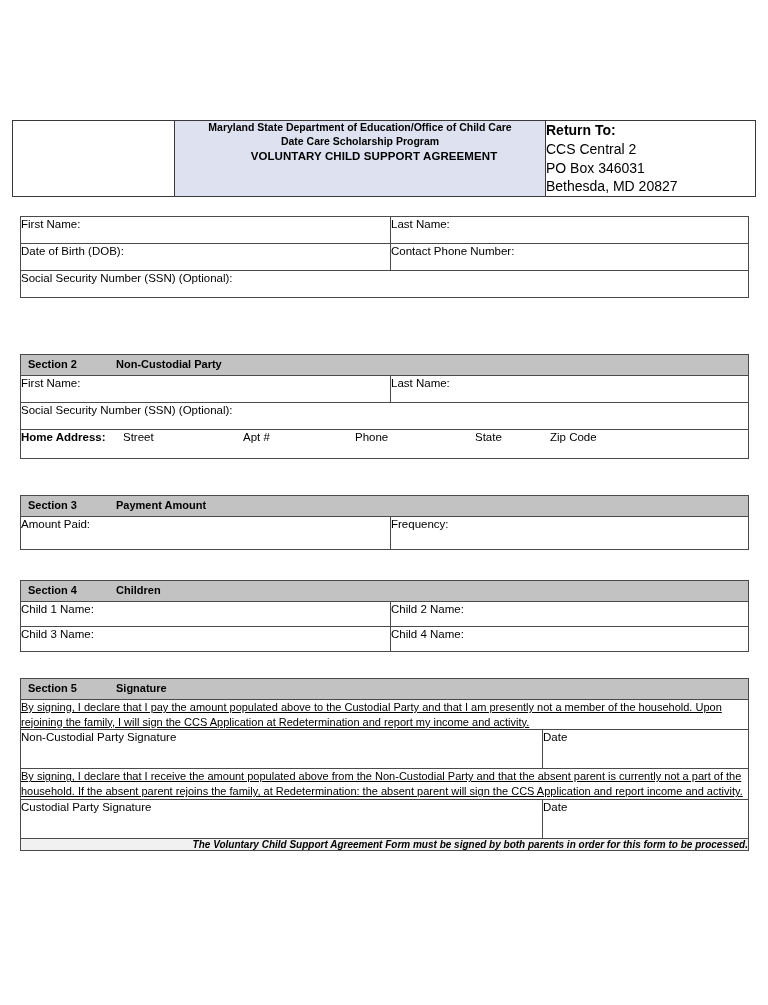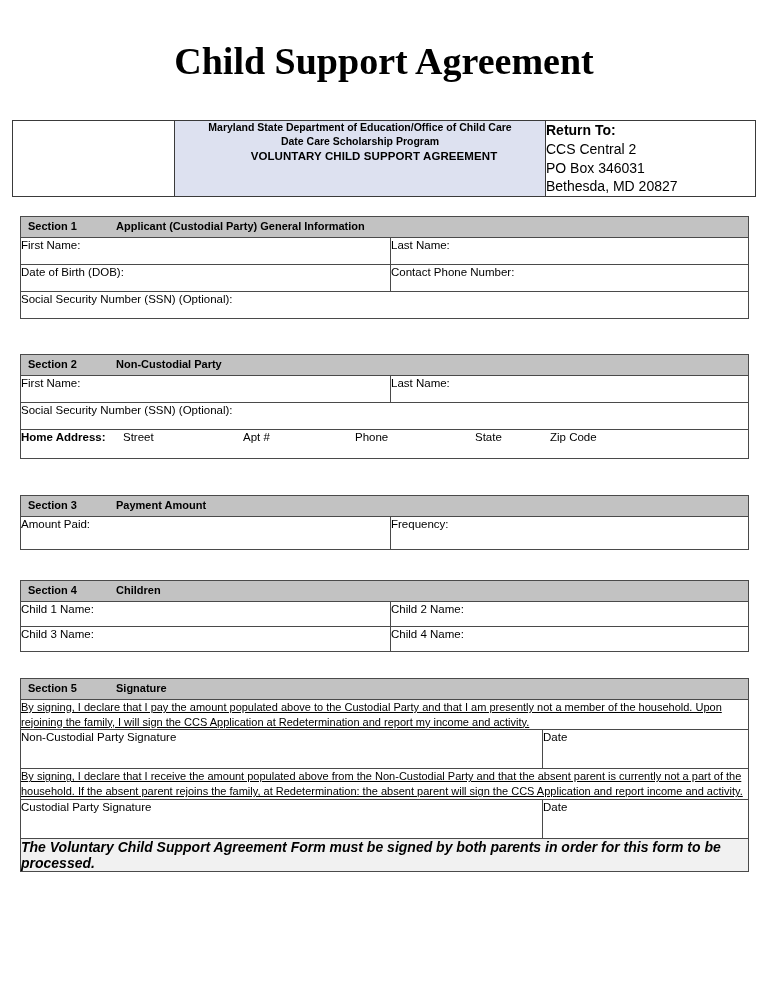--- a/index.html
+++ b/index.html
@@ -123,33 +123,32 @@
 
   
   .para-cell {
     padding: 3px 6px 4px 6px;
     font-size: 11px;
     line-height: 1.34;
     text-decoration: underline;
   }
   .notice-cell {
     background: #f1f1f1;
-    text-align: left;
+    text-align: right;
     font-style: italic;
     font-weight: bold;
-    font-size: 14px;
+    font-size: 10px;
     padding: 4px 6px 5px 6px;
   }
 </style>
 </head>
 <body>
 
 <div class="page">
 
-  <h1 class="doc-title">Child Support Agreement</h1>
 
   <table class="header-table">
     <tbody>
         <tr>
       <td class="hdr-logo-cell" style="height:56px;">
         <span></span>
       </td>
       <td class="hdr-center-cell">
         <div>Maryland State Department of Education/Office of Child Care</div>
         <div>Date Care Scholarship Program</div>
@@ -164,27 +163,20 @@
     </tr>
   </tbody>
     </table>
 
   <table class="section-table" style="top:216px;">
     <colgroup>
         <col style="width:370px;">
         <col style="width:358px;">
       </colgroup>
     <tbody>
-        <tr class="sec-head-row">
-      <td colspan="2">
-        <span class="sec-head-inner">
-          <span class="sec-num">Section 1</span><span>Applicant (Custodial Party) General Information</span>
-        </span>
-      </td>
-    </tr>
     <tr>
       <td class="field-cell h-med">
         <span>First Name:</span>
       </td>
       <td class="field-cell h-med">
         <span>Last Name:</span>
       </td>
     </tr>
     <tr>
       <td class="field-cell h-med">

